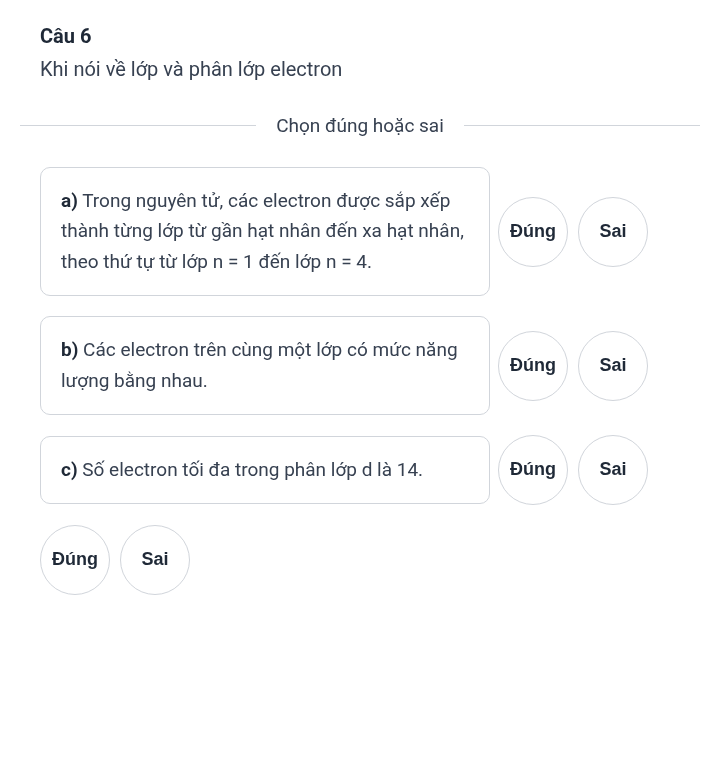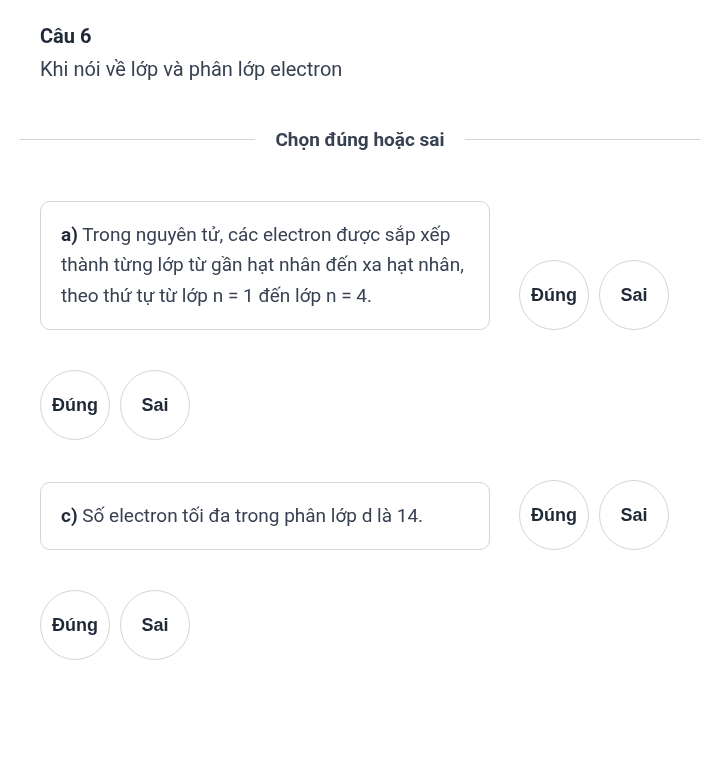--- a/index.html
+++ b/index.html
@@ -8,21 +8,21 @@
       padding: 0;
     }
     body {
       font-family: -apple-system, BlinkMacSystemFont, 'Segoe UI', Roboto, Helvetica, Arial, sans-serif;
       background: #ffffff;
       color: #1f2937;
       width: 720px;
       padding: 24px 20px;
     }
     .question-header {
-      margin-bottom: 44px;
+      margin-bottom: 30px;
       padding: 0 20px;
     }
     .question-number {
       font-weight: 700;
       font-size: 20px;
       color: #1f2937;
       margin-bottom: 6px;
     }
     .question-text {
       font-size: 20px;
@@ -36,33 +36,32 @@
     }
     .divider-line {
       flex: 1;
       height: 1px;
       background: #d1d5db;
     }
     .divider-text {
       padding: 0 20px;
       font-size: 19px;
       color: #374151;
-      font-weight: 700;
+      font-weight: 400;
     }
     .options-container {
       display: flex;
       flex-direction: column;
       gap: 20px;
       padding: 0 20px;
     }
     .option-row {
       display: flex;
-      align-items: flex-end;
-      gap: 29px;
-      margin-top: 20px;
+      align-items: center;
+      gap: 8px;
     }
     .option-box {
       flex: 1;
       border: 1px solid #d1d5db;
       border-radius: 10px;
       padding: 18px 20px;
       font-size: 19px;
       line-height: 1.6;
       color: #374151;
       max-width: 450px;
@@ -110,20 +109,23 @@
     <div class="option-box">
       <span class="option-label">a)</span><span> Trong nguyên tử, các electron được sắp xếp thành từng lớp từ gần hạt nhân đến xa hạt nhân, theo thứ tự từ lớp n = 1 đến lớp n = 4.</span>
     </div>
     <div class="buttons-group">
       <button class="circle-button">Đúng</button>
       <button class="circle-button">Sai</button>
     </div>
   </div>
 
   <div class="option-row">
+    <div class="option-box">
+      <span class="option-label">b)</span><span> Các electron trên cùng một lớp có mức năng lượng bằng nhau.</span>
+    </div>
     <div class="buttons-group">
       <button class="circle-button">Đúng</button>
       <button class="circle-button">Sai</button>
     </div>
   </div>
 
   <div class="option-row">
     <div class="option-box">
       <span class="option-label">c)</span><span> Số electron tối đa trong phân lớp d là 14.</span>
     </div>

